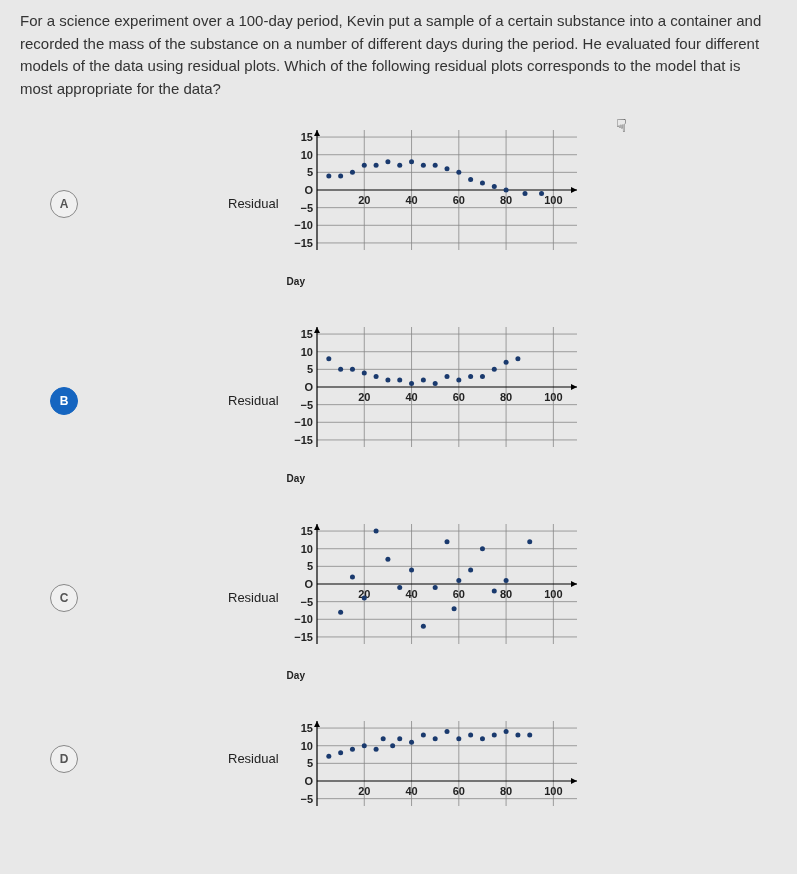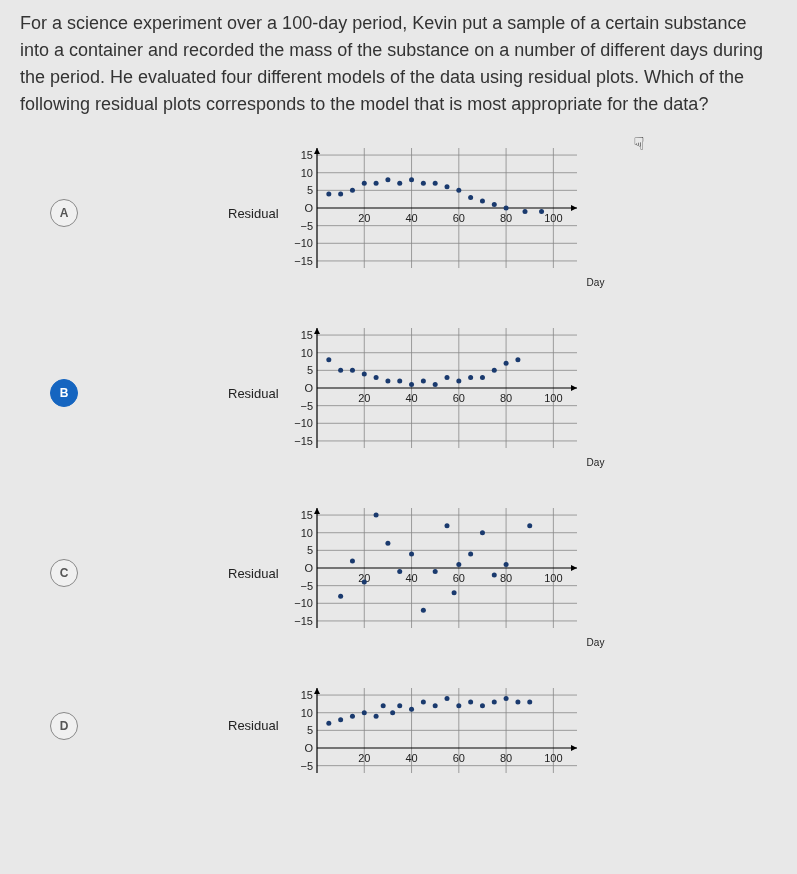--- a/index.html
+++ b/index.html
@@ -4,21 +4,21 @@
   <style>
     * { box-sizing: border-box; margin: 0; padding: 0; }
     body {
       font-family: Arial, sans-serif;
       background: #e8e8e8;
       width: 797px;
       padding: 10px 20px;
       color: #222;
     }
     .question {
-      font-size: 18px;
+      font-size: 15px;
       line-height: 1.5;
       margin-bottom: 20px;
       color: #333;
     }
     .options {
       display: flex;
       flex-direction: column;
       gap: 30px;
     }
     .option-row {
@@ -53,22 +53,23 @@
       gap: 8px;
       position: relative;
     }
     .ylabel {
       font-size: 13px;
       color: #222;
       text-align: right;
     }
     .plot-block {
       display: flex;
-      flex-direction: row;
-      align-items: flex-end;
+      flex-direction: column;
+      align-items: flex-start;
+      font-weight: bold;
     }
     .xlabel {
       font-size: 10px;
       margin-top: 6px;
       color: #222;
     }
     svg { display: block; }
     .cursor-icon {
       position: absolute;
       right: -40px;

